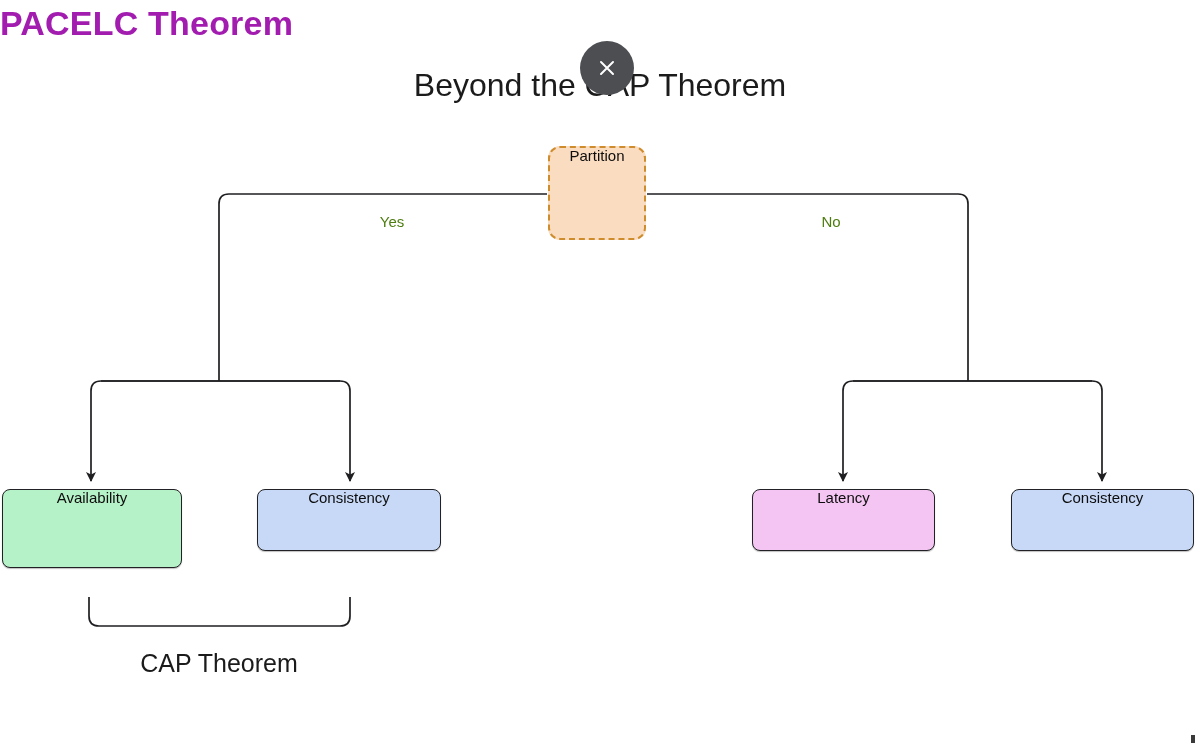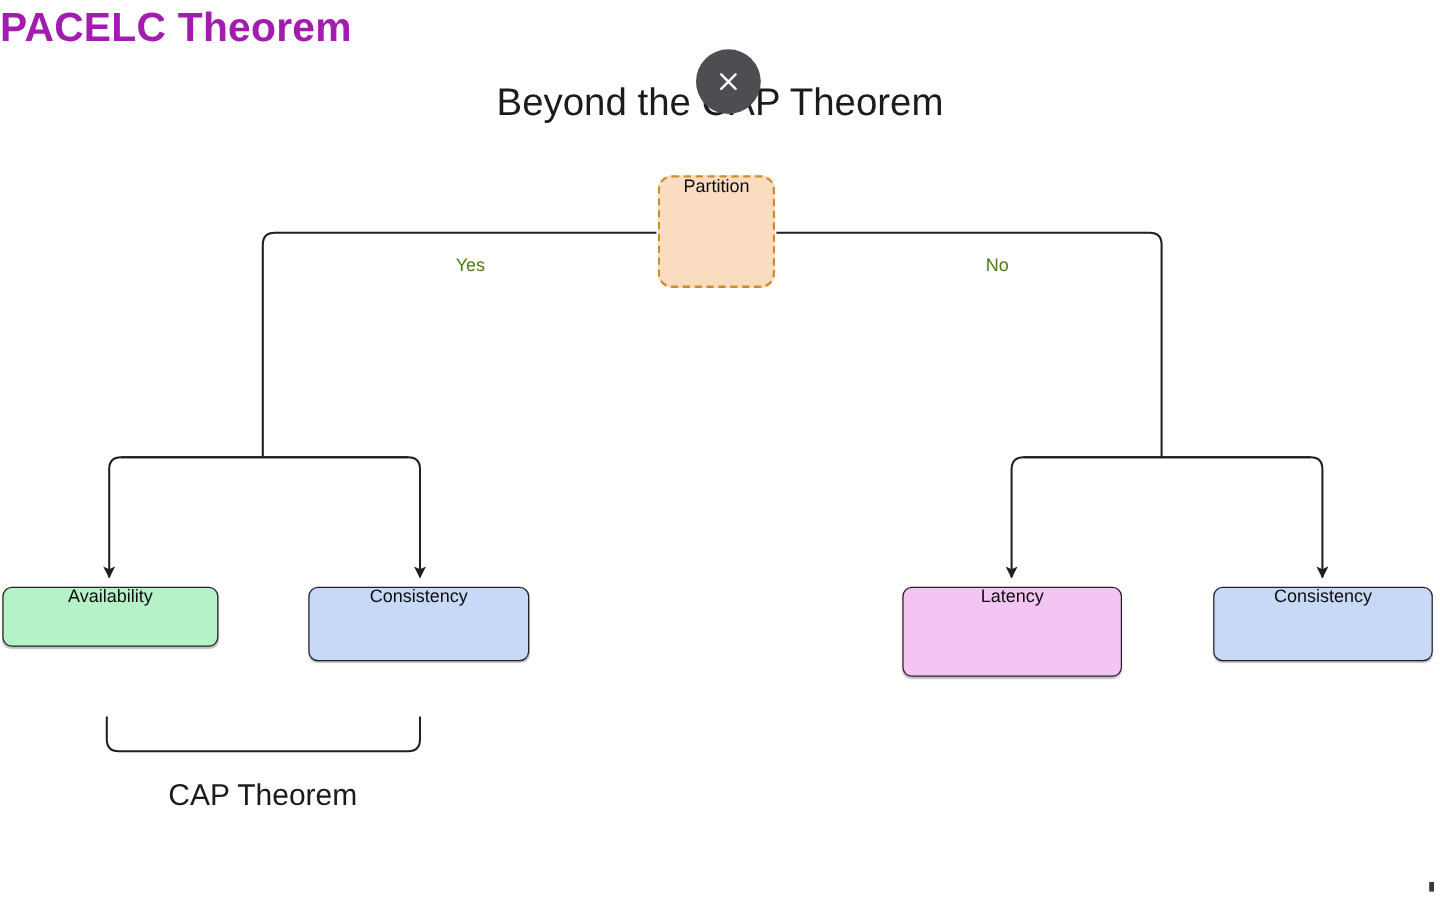--- a/index.html
+++ b/index.html
@@ -150,29 +150,29 @@
   </svg>
 </button>
 
 <div class="node node-dashed" style="left:548px; top:146px; width:98px; height:94px; background:#fadcc0;">
   <span>Partition</span>
 </div>
 
 <div class="edge-label" style="left:392px; top:213px;">Yes</div>
 <div class="edge-label" style="left:831px; top:213px;">No</div>
 
-<div class="node node-solid" style="left:2px; top:489px; width:180px; height:50px; background:#b6f2c8;">
+<div class="node node-solid" style="left:2px; top:489px; width:180px; height:79px; background:#b6f2c8;">
   <span>Availability</span>
 </div>
 
 <div class="node node-solid" style="left:257px; top:489px; width:184px; height:62px; background:#c7d9f7;">
   <span>Consistency</span>
 </div>
 
-<div class="node node-solid" style="left:752px; top:489px; width:183px; height:75px; background:#f4c5f2;">
+<div class="node node-solid" style="left:752px; top:489px; width:183px; height:62px; background:#f4c5f2;">
   <span>Latency</span>
 </div>
 
 <div class="node node-solid" style="left:1011px; top:489px; width:183px; height:62px; background:#c7d9f7;">
   <span>Consistency</span>
 </div>
 
 <div class="bracket-caption" style="left:219px; top:649px;">CAP Theorem</div>
 
 <div class="artifact" style="left:1191px; top:735px;"></div>

